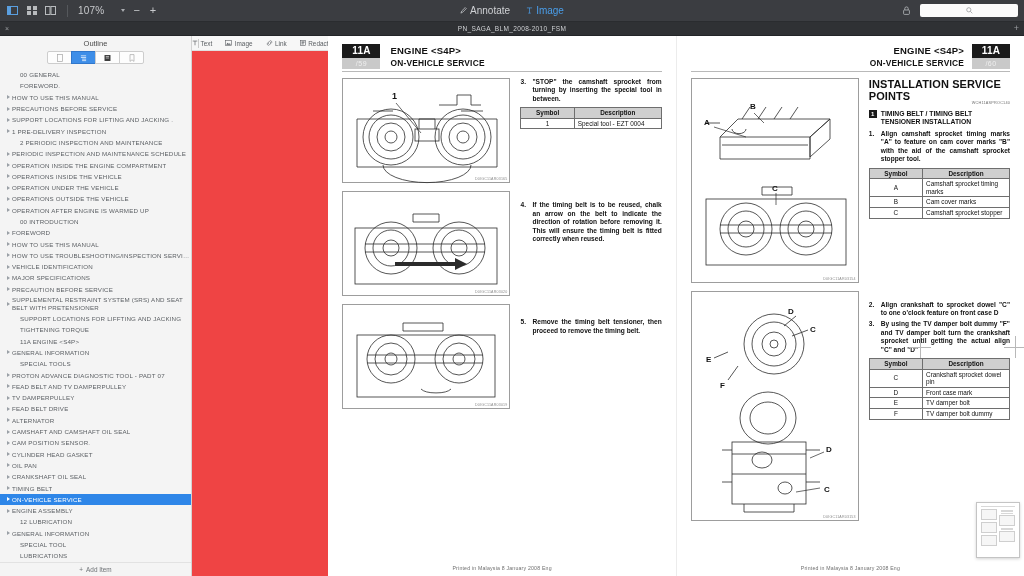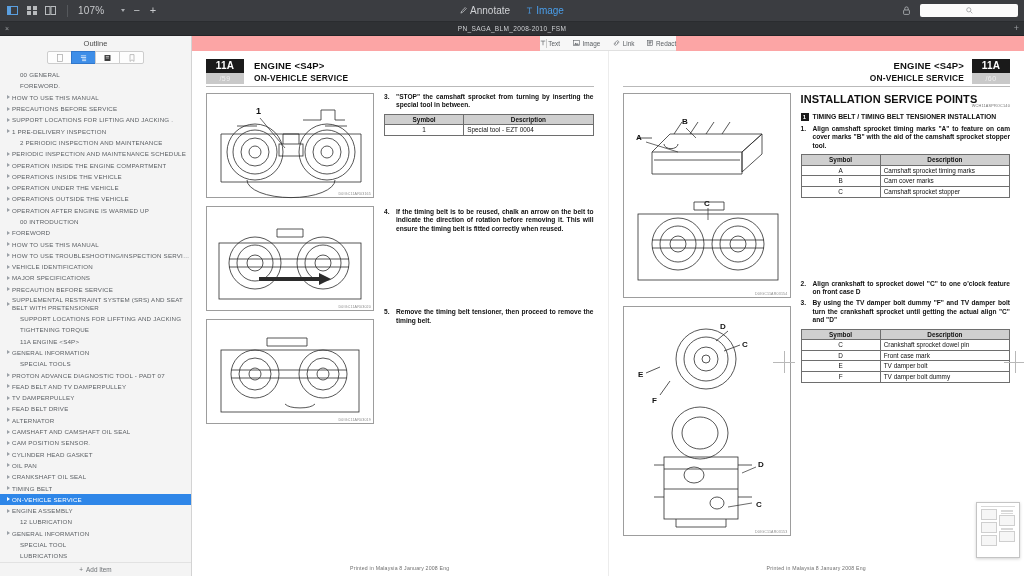--- a/index.html
+++ b/index.html
@@ -86,21 +86,21 @@
   .sb-item.sel { background: #2e86e8; color: #ffffff; }
   .sb-item.sel .tw i { border-left-color: #ffffff; }
   .sb-item .lbl { overflow: hidden; text-overflow: ellipsis; }
   .sb-item.two { height: 18px; }
   .sb-item.two .lbl { white-space: normal; line-height: 7.6px; }
   .sb-foot {
     height: 14px; flex: 0 0 14px; display: flex; align-items: center; justify-content: center;
     gap: 3px; font-size: 6.4px; color: #6d7175; border-top: 1px solid #e2e2e2;
   }
   
-  .viewer { flex: 1; background: #fca5a5; display: flex; flex-direction: column; min-width: 0; align-items: center; }
+  .viewer { flex: 1; background: #ef4444; display: flex; flex-direction: row; min-width: 0; }
   .annobar {
     height: 15px; flex: 0 0 15px; background: #f7f7f7; border-bottom: 1px solid #e0e0e0;
     display: flex; align-items: center; justify-content: center; gap: 13px; position: relative;
   }
   .annobar::before {
     content: ""; position: absolute; left: 6px; top: 3px; width: 1px; height: 9px; background: #c9c9c9;
   }
   .anno-item { display: flex; align-items: center; gap: 2.5px; font-size: 6.4px; color: #5c6064; }
   .pages {
     flex: 1; display: flex; position: relative; background: #ffffff; min-height: 0;

